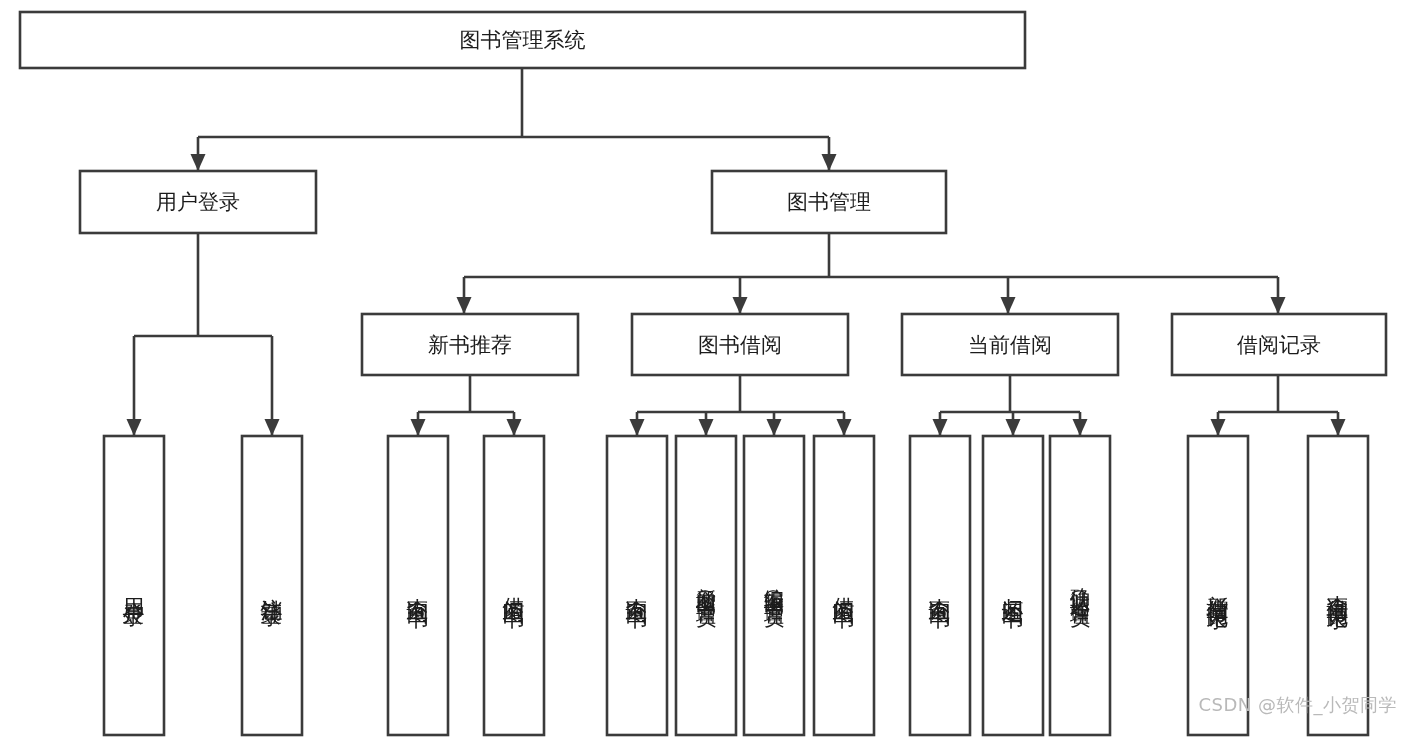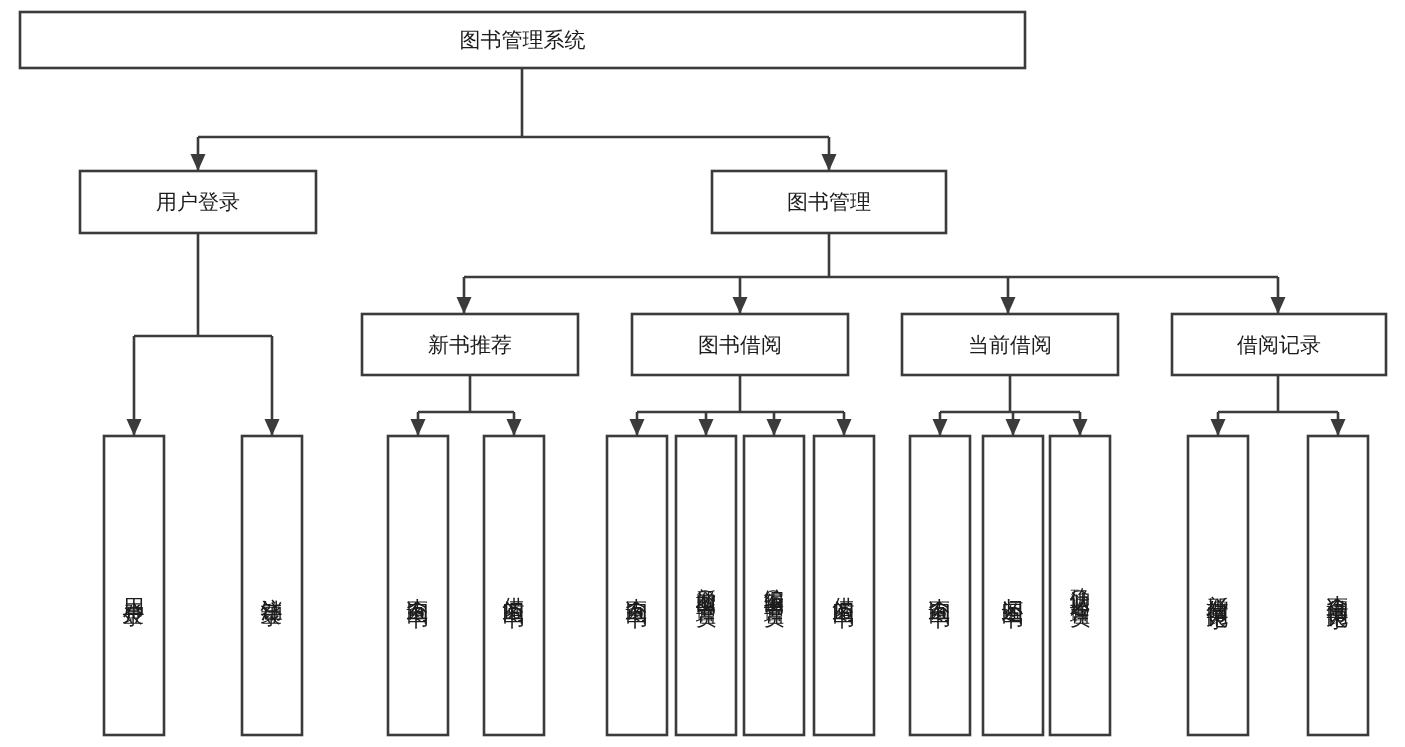--- a/index.html
+++ b/index.html
@@ -177,14 +177,15 @@
       <div class="leaf-label" style="left: 676px; top: 436px; width: 60px; height: 299px; font-size: 20px;">新增图书（管理员）</div>
       <div class="leaf-label" style="left: 744px; top: 436px; width: 60px; height: 299px; font-size: 20px;">编辑图书（管理员）</div>
       <div class="leaf-label" style="left: 814px; top: 436px; width: 60px; height: 299px;">借阅图书</div>
       <div class="leaf-label" style="left: 910px; top: 436px; width: 60px; height: 299px;">查询图书</div>
       <div class="leaf-label" style="left: 983px; top: 436px; width: 60px; height: 299px;">归还图书</div>
       <div class="leaf-label" style="left: 1050px; top: 436px; width: 60px; height: 299px; font-size: 20px;">确认归还（管理员）</div>
       <div class="leaf-label" style="left: 1188px; top: 436px; width: 60px; height: 299px;">新增借阅记录</div>
       <div class="leaf-label" style="left: 1308px; top: 436px; width: 60px; height: 299px;">查询借阅记录</div>
     </div>
 
+  <div class="watermark">CSDN @软件_小贺同学</div>
 
 </div>
 
 </body></html>

